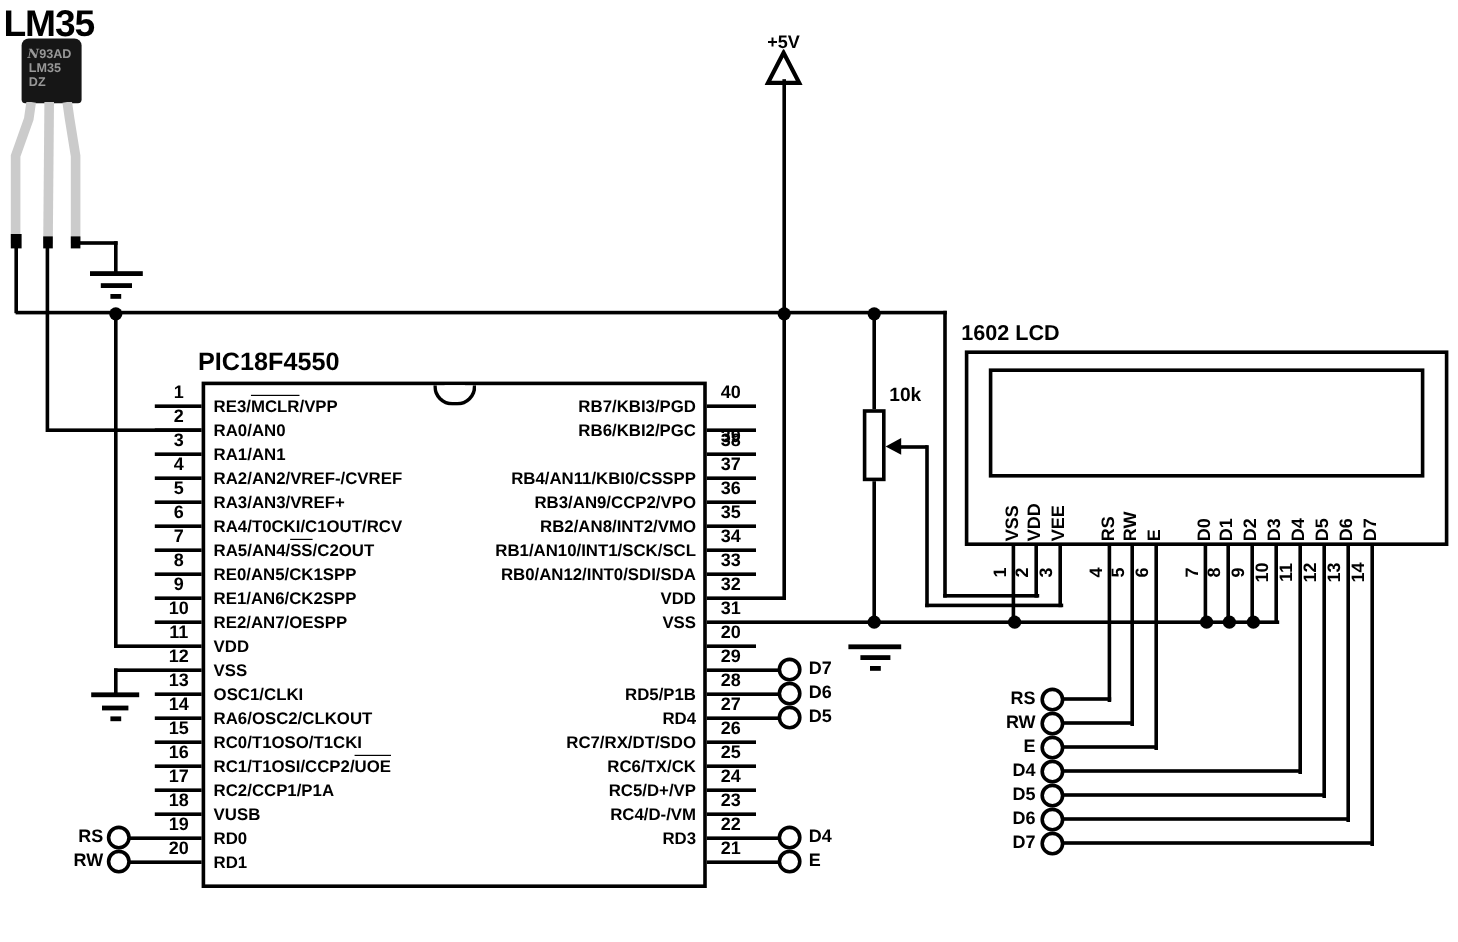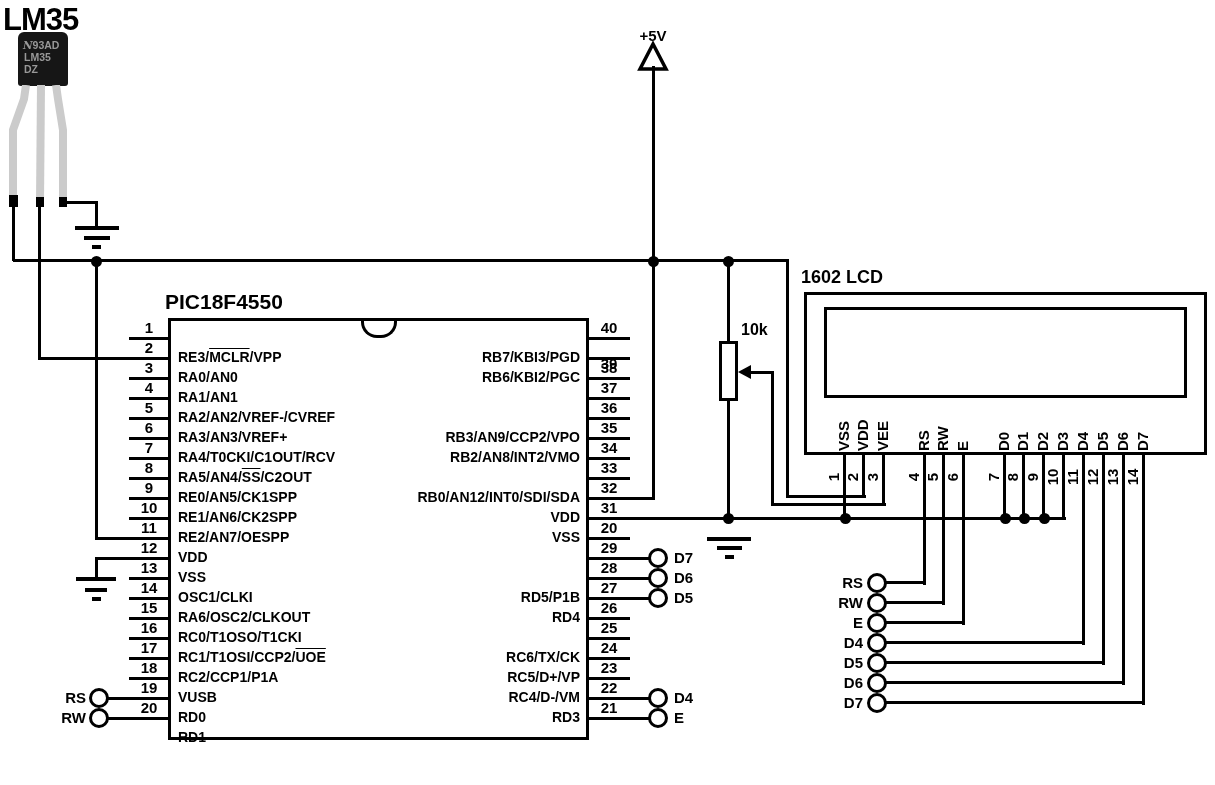--- a/index.html
+++ b/index.html
@@ -6,21 +6,21 @@
   .canvas{position:relative;width:1215px;height:785px;background:#ffffff;overflow:hidden;
           font-family:"Liberation Sans",sans-serif;font-weight:bold;color:#000;}
   .w{position:absolute;background:#000;}
   .dot{position:absolute;width:11px;height:11px;background:#000;border-radius:50%;}
   .gbar{position:absolute;background:#000;}
   .tc{position:absolute;width:14px;height:14px;border:3px solid #000;border-radius:50%;background:#fff;}
   .box{position:absolute;border:3px solid #000;background:#fff;box-sizing:border-box;}
   .pnum{position:absolute;font-size:15px;height:18px;line-height:18px;text-align:center;}
   .nl{left:129px;width:40px;}
   .nr{left:588px;width:42px;}
-  .plab{position:absolute;font-size:14px;height:18px;line-height:18px;white-space:nowrap;margin-top:19px;}
+  .plab{position:absolute;font-size:14px;height:18px;line-height:18px;white-space:nowrap;}
   .ll{left:178px;}
   .lr{left:318px;width:262px;text-align:right;}
   .ov{text-decoration:overline;}
   .rot{transform:rotate(-90deg);}
   .lcdlab{position:absolute;width:54px;height:16px;font-size:15px;line-height:16px;text-align:left;top:416px;}
   .lcdnum{position:absolute;width:44px;height:16px;font-size:15px;line-height:16px;text-align:center;top:469px;}
   .tlab{position:absolute;font-size:15px;height:18px;line-height:18px;white-space:nowrap;}
   .tr{width:60px;text-align:right;}
   .title{position:absolute;white-space:nowrap;}
   .lm35-line{white-space:nowrap;font-size:10.5px;line-height:12px;color:#989898;font-weight:bold;}
@@ -225,27 +225,30 @@
   <div class="pnum nr" style="top:579px">27</div>
   <div class="pnum nr" style="top:599px">26</div>
   <div class="pnum nr" style="top:619px">25</div>
   <div class="pnum nr" style="top:639px">24</div>
   <div class="pnum nr" style="top:659px">23</div>
   <div class="pnum nr" style="top:679px">22</div>
   <div class="pnum nr" style="top:699px">21</div>
 
   <div class="plab lr" style="top:329px">RB7/KBI3/PGD</div>
   <div class="plab lr" style="top:349px">RB6/KBI2/PGC</div>
+  <div class="plab lr" style="top:389px">RB4/AN11/KBI0/CSSPP</div>
   <div class="plab lr" style="top:409px">RB3/AN9/CCP2/VPO</div>
   <div class="plab lr" style="top:429px">RB2/AN8/INT2/VMO</div>
+  <div class="plab lr" style="top:449px">RB1/AN10/INT1/SCK/SCL</div>
   <div class="plab lr" style="top:469px">RB0/AN12/INT0/SDI/SDA</div>
   <div class="plab lr" style="top:489px">VDD</div>
   <div class="plab lr" style="top:509px">VSS</div>
   <div class="plab lr" style="top:569px">RD5/P1B</div>
   <div class="plab lr" style="top:589px">RD4</div>
+  <div class="plab lr" style="top:609px">RC7/RX/DT/SDO</div>
   <div class="plab lr" style="top:629px">RC6/TX/CK</div>
   <div class="plab lr" style="top:649px">RC5/D+/VP</div>
   <div class="plab lr" style="top:669px">RC4/D-/VM</div>
   <div class="plab lr" style="top:689px">RD3</div>
 
   <div class="box" style="left:804px;top:292px;width:403px;height:163px"></div>
   <div class="box" style="left:824px;top:307px;width:363px;height:91px"></div>
 
   <div class="lcdlab rot" style="left:817px">VSS</div>
   <div class="lcdlab rot" style="left:836px">VDD</div>

